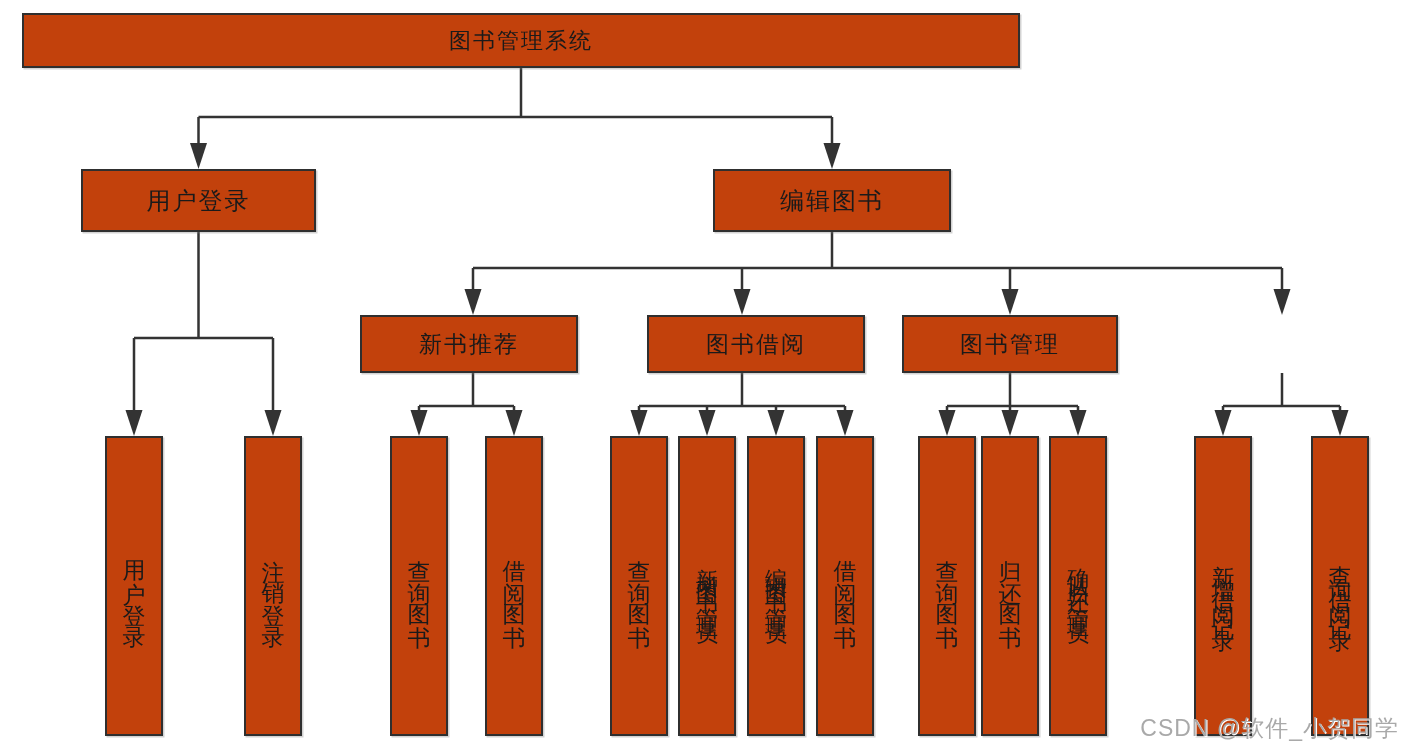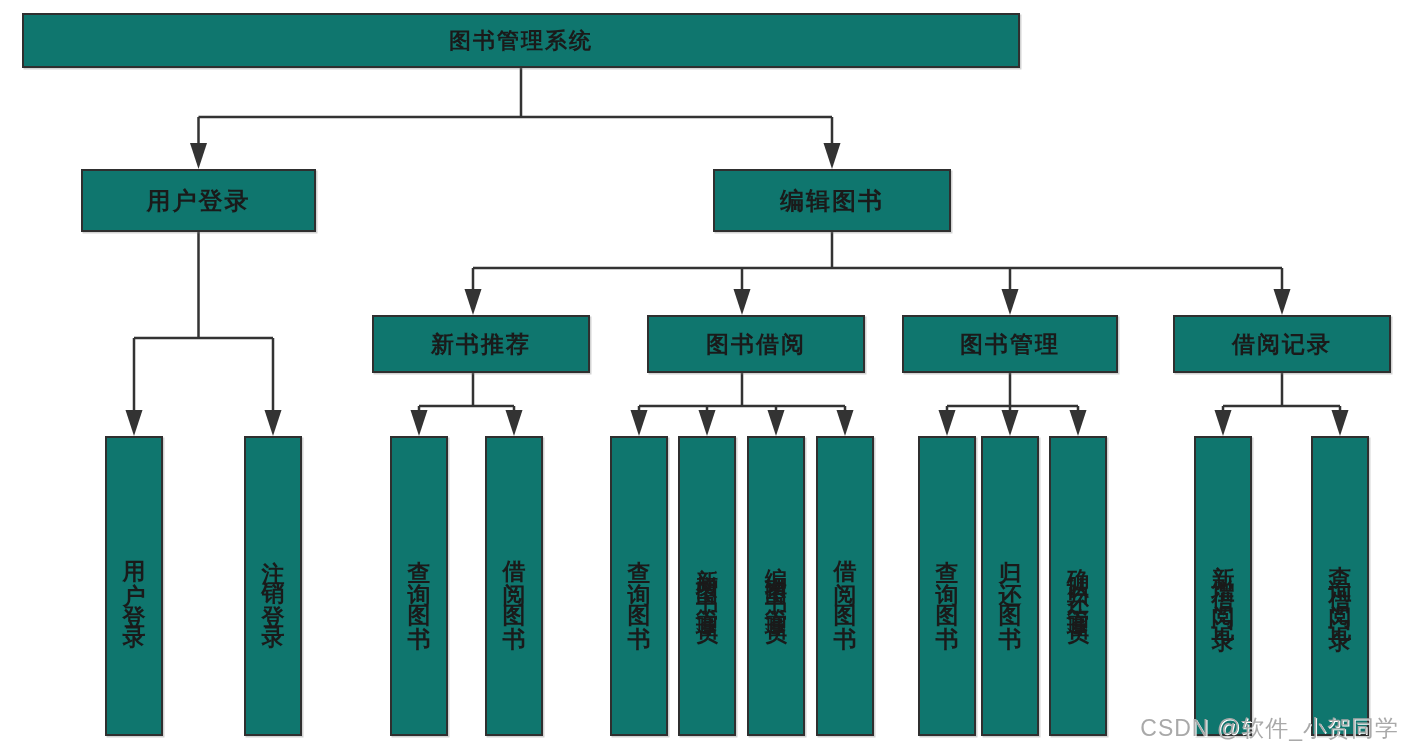--- a/index.html
+++ b/index.html
@@ -8,33 +8,32 @@
     width:1405px;height:747px;
     background:#ffffff;
     font-family:"Liberation Sans", sans-serif;
     color:#1a1a1a;
     overflow:hidden;
   }
   .wires{position:absolute;left:0;top:0;width:1405px;height:747px;}
   .box{
     position:absolute;
     box-sizing:border-box;
-    background:#0f766e;
+    background:#c2410c;
     border:2.5px solid #2f2f2f;
     display:flex;align-items:center;justify-content:center;
     text-align:left;
     box-shadow:1.5px 1.5px 0 rgba(130,130,130,0.35);
-    font-weight:bold;
   }
   .b-root{left:22px;top:13px;width:998px;height:55px;font-size:22px;letter-spacing:2px;}
   .b-l2{top:169px;height:63px;font-size:24px;letter-spacing:2px;}
   .p-ul{left:81px;width:235px;}
   .p-bm{left:713px;width:238px;}
   .b-l3{top:315px;height:58px;font-size:23px;letter-spacing:2px;}
-  .p-l3-1{left:372px;width:218px;}
+  .p-l3-1{left:360px;width:218px;}
   .p-l3-2{left:647px;width:218px;}
   .p-l3-3{left:902px;width:216px;}
   .p-l3-4{left:1173px;width:218px;}
   .leaf{top:436px;height:300px;width:58px;}
   .vtext{
     writing-mode:vertical-rl;
     text-orientation:mixed;
     font-size:23px;
     line-height:1;
     white-space:nowrap;
@@ -112,21 +111,20 @@
   </svg>
 
   <div class="box b-root">图书管理系统</div>
 
   <div class="box b-l2 p-ul">用户登录</div>
   <div class="box b-l2 p-bm">编辑图书</div>
 
   <div class="box b-l3 p-l3-1">新书推荐</div>
   <div class="box b-l3 p-l3-2">图书借阅</div>
   <div class="box b-l3 p-l3-3">图书管理</div>
-  <div class="box b-l3 p-l3-4">借阅记录</div>
 
   <div class="box leaf lf-1">
     <span class="vtext ls-a">用户登录</span>
   </div>
   <div class="box leaf lf-2">
     <span class="vtext ls-a">注销登录</span>
   </div>
 
   <div class="box leaf lf-3">
     <span class="vtext ls-a">查询图书</span>

